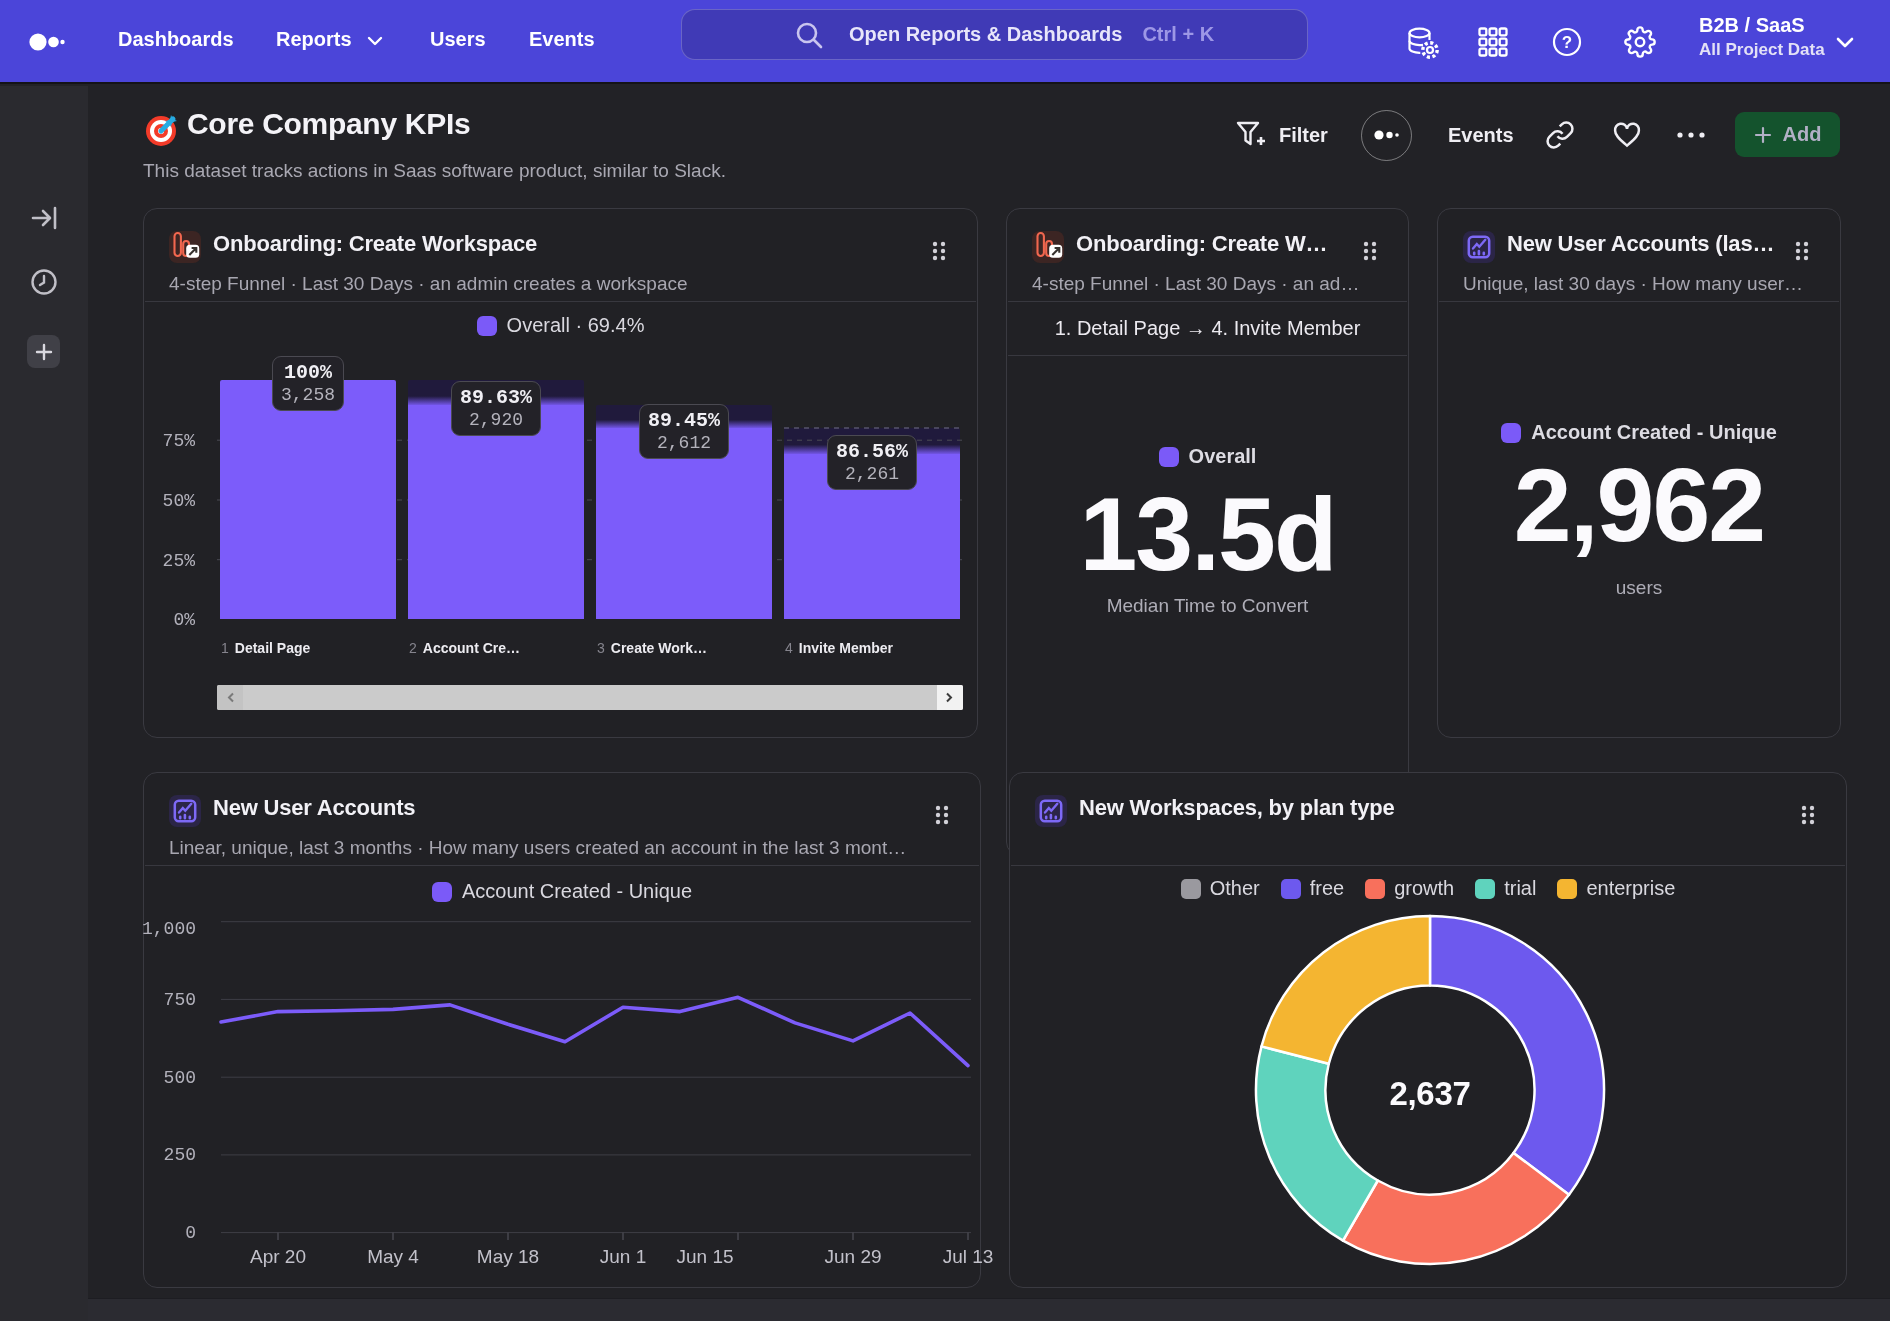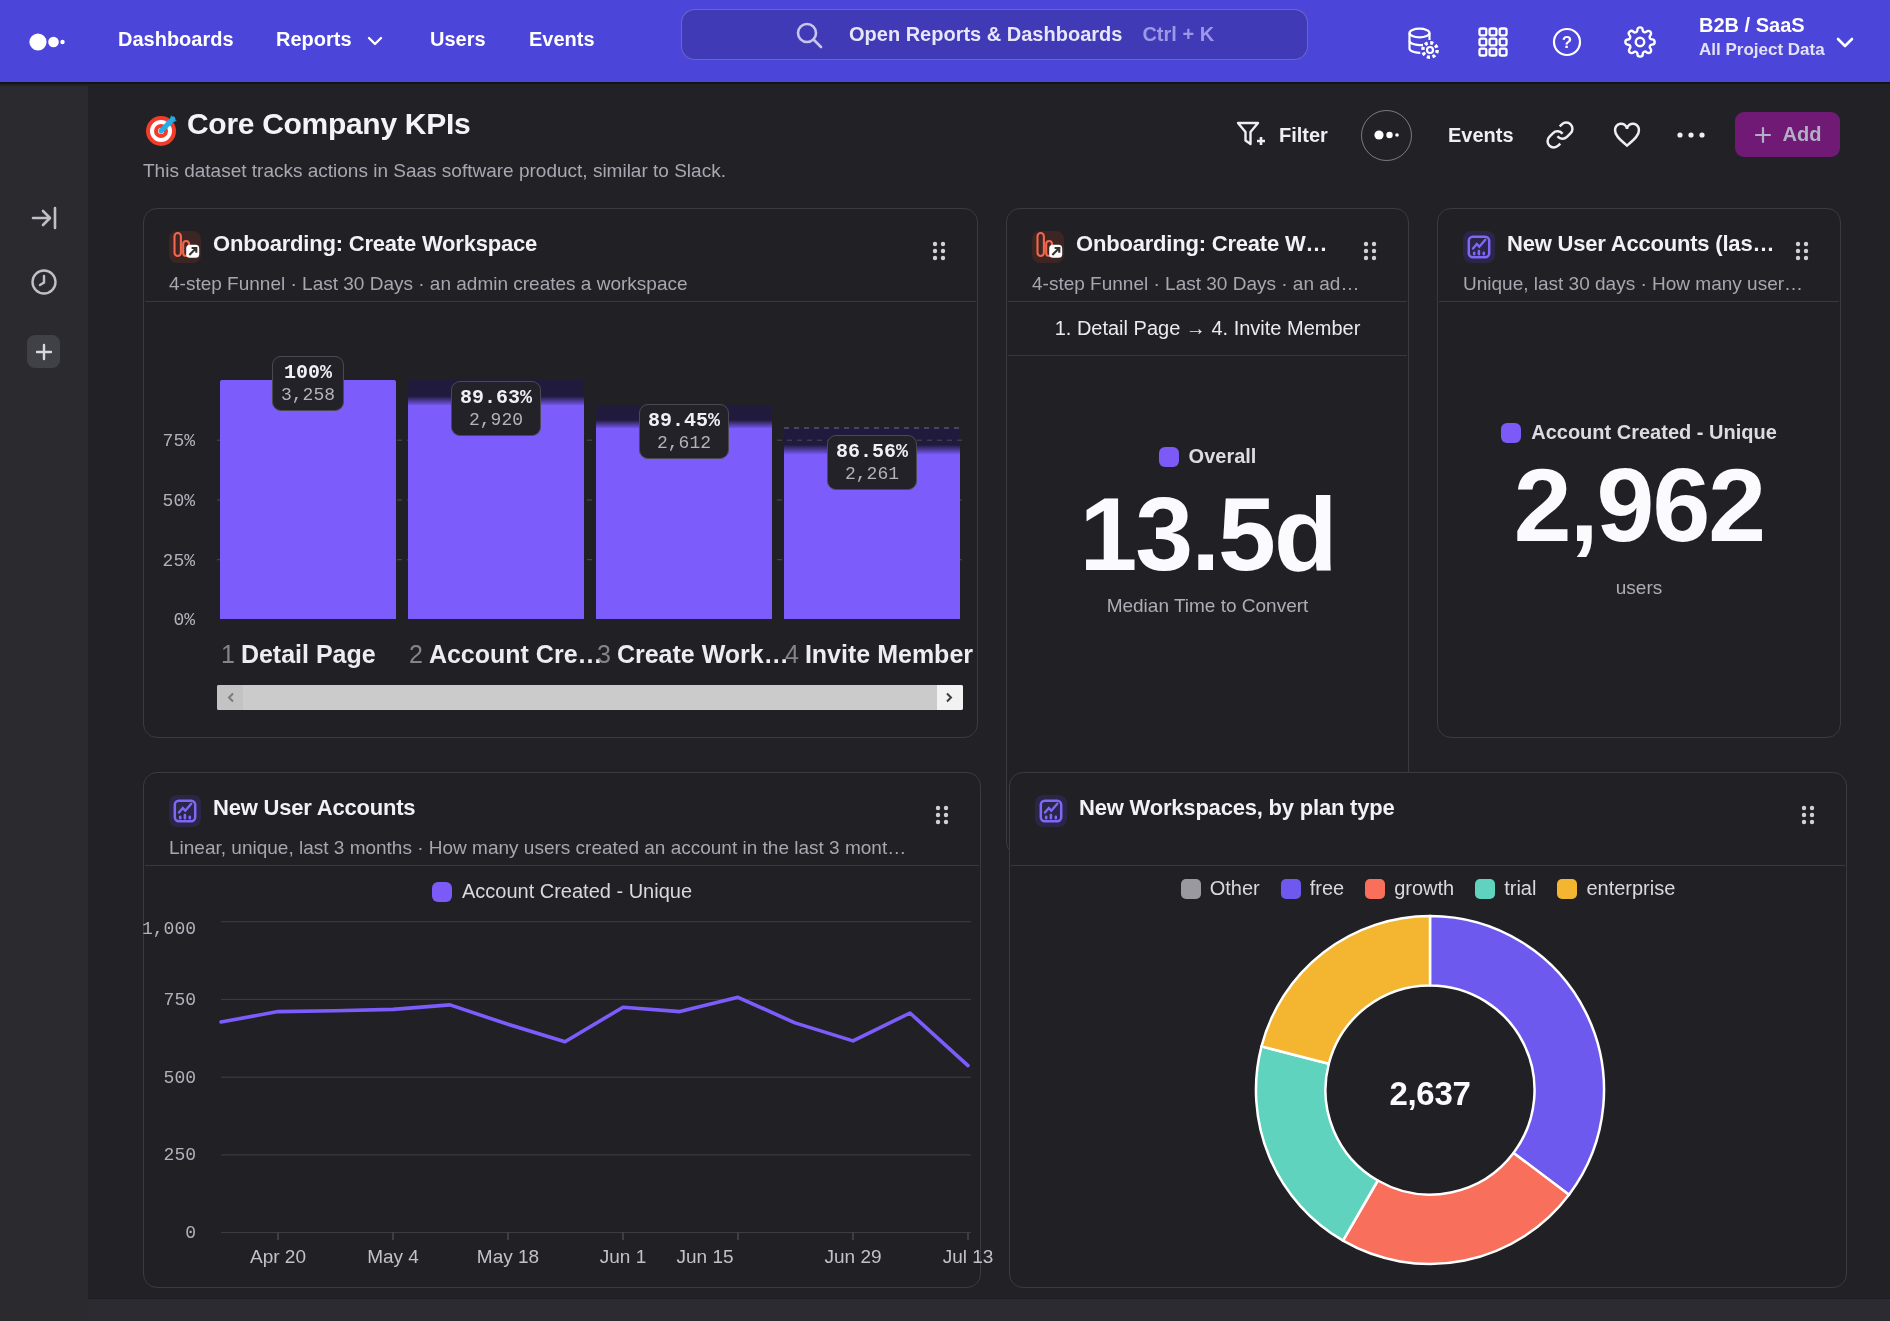--- a/index.html
+++ b/index.html
@@ -24,39 +24,39 @@
   .sb-plus { position:absolute; left:27px; top:249px; width:33px; height:33px; border-radius:8px; background:#404047; color:#d6d5dc; font-size:24px; display:flex; align-items:center; justify-content:center; }
 
   
   .pg-title { position:absolute; left:187px; top:107px; font-size:30px; font-weight:700; color:#f4f3f7; letter-spacing:-0.3px; }
   .pg-sub { position:absolute; left:143px; top:160px; font-size:19px; color:#a9a8b2; }
   .dart { position:absolute; left:144px; top:112px; }
 
   .controls { position:absolute; top:110px; height:50px; display:flex; align-items:center; color:#efeef3;justify-content:flex-end; }
   .ctl-txt { font-size:20px; font-weight:700; }
   .avatar { width:51px; height:51px; border-radius:50%; border:1px solid rgba(255,255,255,0.4); display:flex; align-items:center; justify-content:center; }
-  .add-btn { position:absolute; left:1735px; top:112px; width:105px; height:45px; border-radius:9px; background:#701a75; color:#b2b0c6; font-size:20px; font-weight:700; display:flex; align-items:center; justify-content:center; }
+  .add-btn { position:absolute; left:1735px; top:112px; width:105px; height:45px; border-radius:9px; background:#14532d; color:#b2b0c6; font-size:20px; font-weight:700; display:flex; align-items:center; justify-content:center; }
 
   
   .card { position:absolute; background:#212125; border:1px solid #3a3a41; border-radius:14px; }
   .card-ico { position:absolute; left:25px; top:22px; width:32px; height:32px; border-radius:8px; }
   .card-title { position:absolute; left:45px; top:4px; font-size:22px; font-weight:700; color:#f2f1f6; white-space:nowrap; letter-spacing:-0.2px; }
   .card-sub { position:absolute; left:25px; top:68px; font-size:19px; color:#a8a7b1; white-space:nowrap; }
   .drag { position:absolute; top:9px; }
   .divider { position:absolute; left:1px; right:1px; height:1px; background:#38383f; }
   .legend { display:flex; align-items:center; justify-content:center; gap:10px; }
   .sw { width:20px; height:20px; border-radius:6px; }
   .leg-t { font-size:20px; font-weight:700; color:#dddce3; }
 
   
   .tip { position:absolute; background:#232228; border:1.5px solid #4b4a52; border-radius:9px; text-align:center; padding:4px 8px 4px; z-index:4; }
   .tip .pct { font-family:"Liberation Mono", monospace; font-size:20px; font-weight:700; color:#f0eff4; line-height:23px; }
   .tip .cnt { font-family:"Liberation Mono", monospace; font-size:18px; color:#b4b3bc; line-height:21px; margin-top:1px; }
 
-  .xlab { position:absolute; font-size:25px; font-weight:700; color:#edecf1; text-align:left; white-space:nowrap; }
+  .xlab { position:absolute; font-size:14px; font-weight:700; color:#edecf1; text-align:left; white-space:nowrap; }
   .xlab .n { color:#85848d; font-weight:400; margin-right:6px; }
 
   .ylab { position:absolute; text-align:right; font-family:"Liberation Mono", monospace; font-size:18px; color:#b2b1bb; }
 
   .big { position:absolute; font-weight:700; color:#fbfafd; font-size:104px; letter-spacing:-2px; text-align:center; }
   .big-sub { position:absolute; font-size:19px; color:#aeadb7; text-align:center; }
 </style>
 </head>
 <body>
 
@@ -226,20 +226,24 @@
         <circle cx="4" cy="4" r="2.2"></circle>
         <circle cx="12" cy="4" r="2.2"></circle>
         <circle cx="4" cy="11" r="2.2"></circle>
         <circle cx="12" cy="11" r="2.2"></circle>
         <circle cx="4" cy="18" r="2.2"></circle>
         <circle cx="12" cy="18" r="2.2"></circle>
       </svg>
   </div>
   <div class="card-sub" style="top:64px;">4-step Funnel · Last 30 Days · an admin creates a workspace</div>
   <div class="divider" style="top:92px;"></div>
+  <div class="legend" style="position:absolute; left:0; right:0; top:105px;">
+    <span class="sw" style="background:#7b5af8;"></span>
+      <span class="leg-t" style="font-weight:400; color:#d9d8df;">Overall · 69.4%</span>
+  </div>
   <div id="funnel" style="position:absolute; left:0; top:0; width:100%; height:100%;">
 
     <div class="ylab" style="right:782px; top:222px;">75%</div>
     <div class="ylab" style="right:782px; top:282px;">50%</div>
     <div class="ylab" style="right:782px; top:342px;">25%</div>
     <div class="ylab" style="right:782px; top:401px;">0%</div>
 
     <svg style="position:absolute; left:73px; top:171px; z-index:2;" width="747" height="240">
       <g stroke="#4a4a54" stroke-width="1" stroke-dasharray="5 5">
         <line x1="0" y1="60.2" x2="747" y2="60.2"></line>

